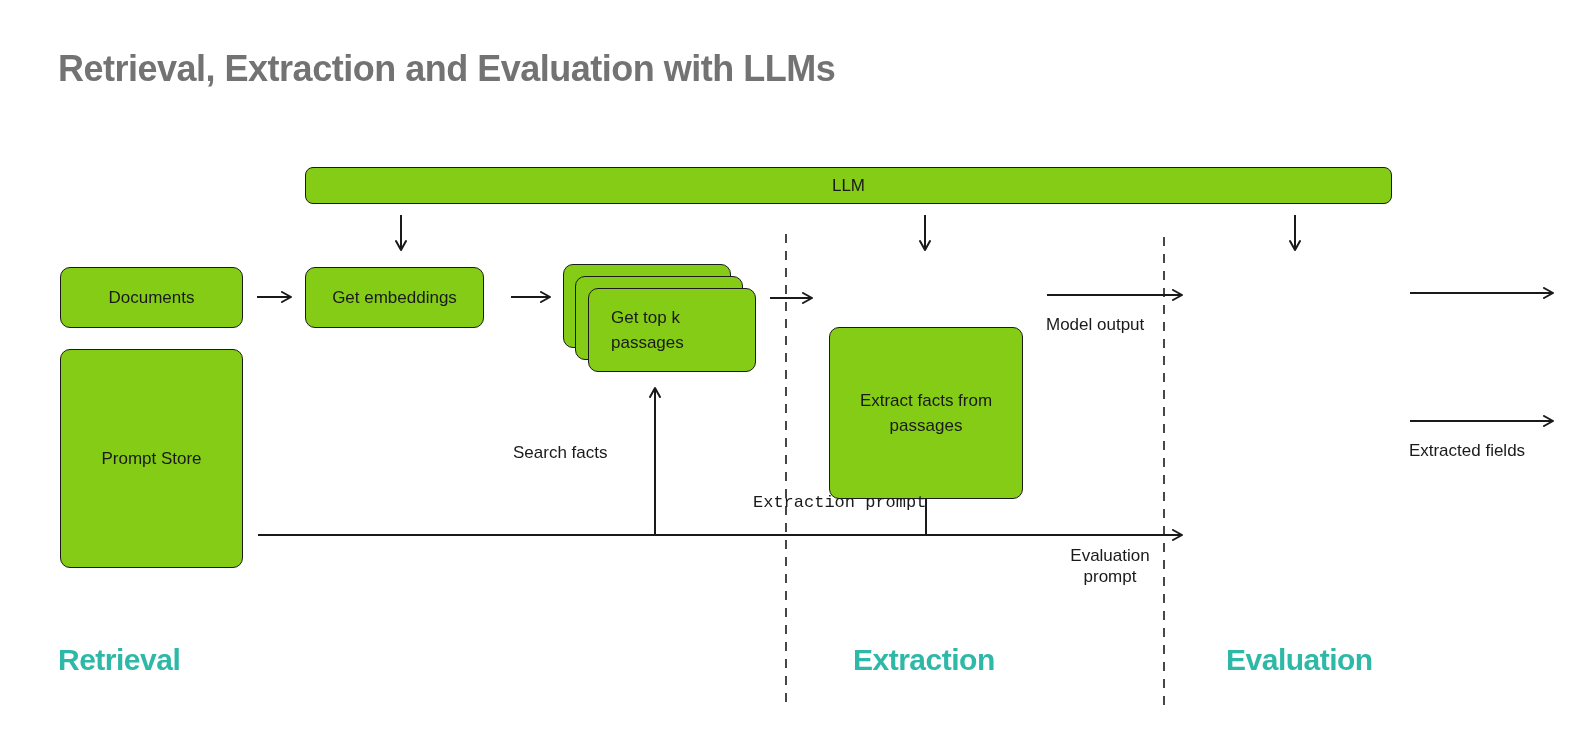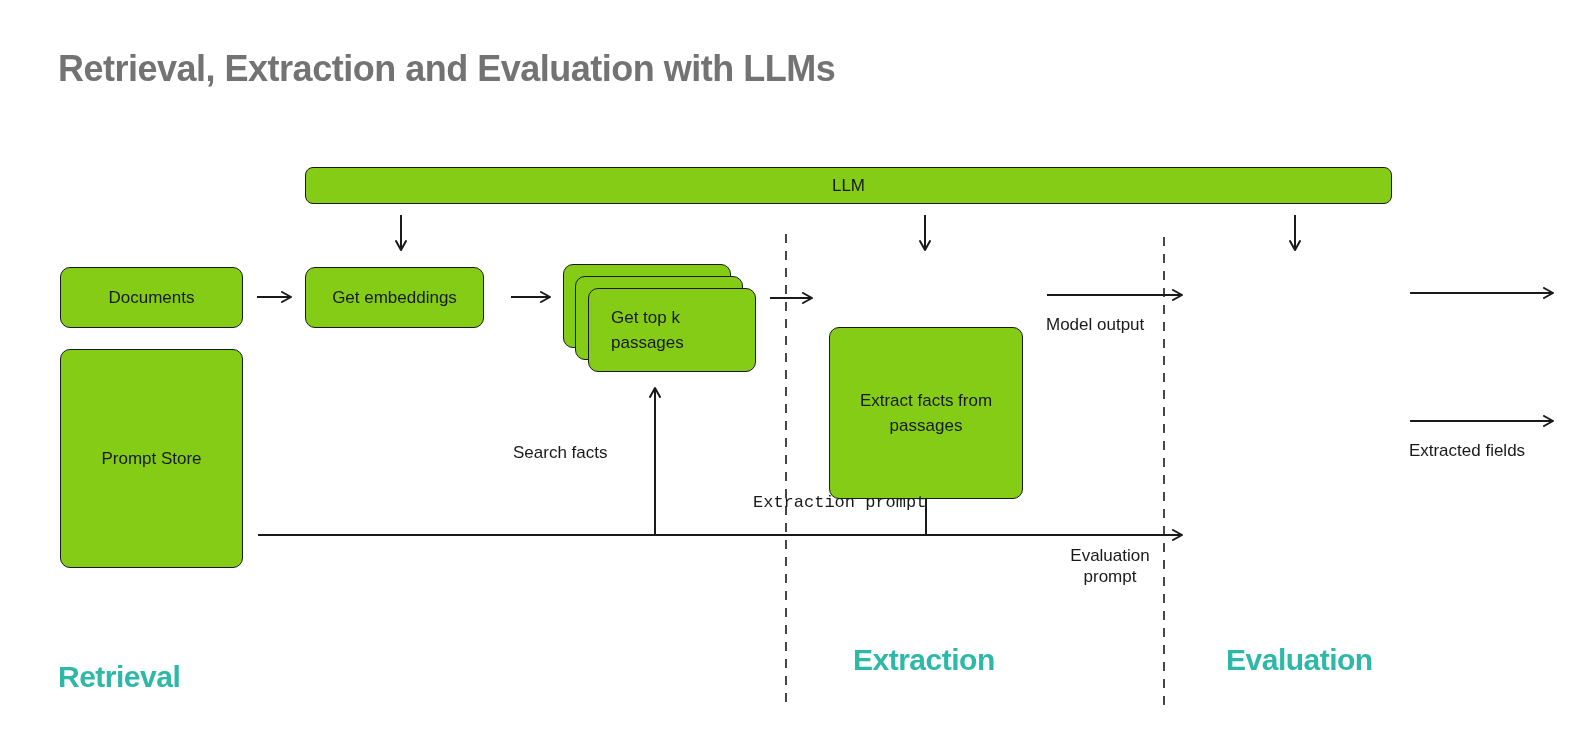--- a/index.html
+++ b/index.html
@@ -52,21 +52,21 @@
   #lbl-model-output{left:1046px;top:314px;}
   #lbl-evaluation-prompt{left:1060px;top:545px;width:100px;}
   #lbl-performance-metrics{left:1404px;top:313px;width:126px;}
   #lbl-extracted-fields{left:1404px;top:440px;width:126px;}
   .section-label{
     font-size:30px;font-weight:bold;
     color:#2eb8a8;
     letter-spacing:-0.5px;
     white-space:nowrap;
   }
-  #section-retrieval{left:58px;top:660px;}
+  #section-retrieval{left:58px;top:643px;}
   #section-extraction{left:853px;top:643px;}
   #section-evaluation{left:1226px;top:643px;}
   #wires{left:0;top:0;width:1575px;height:733px;pointer-events:none;}
 </style>
 </head>
 <body>
 
 <div id="canvas">
 
   <div class="abs" id="title">Retrieval, Extraction and Evaluation with LLMs</div>

